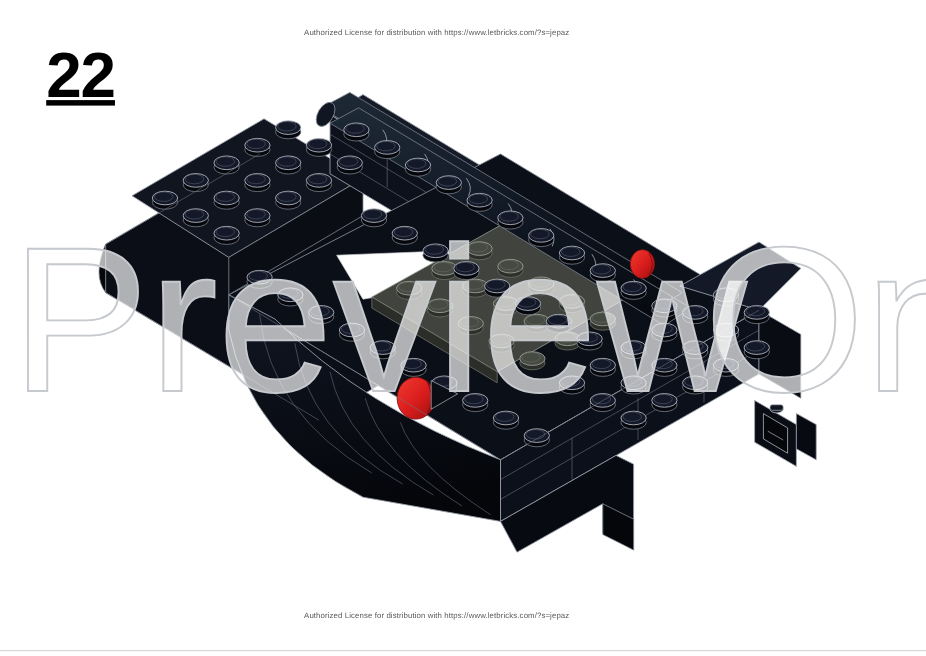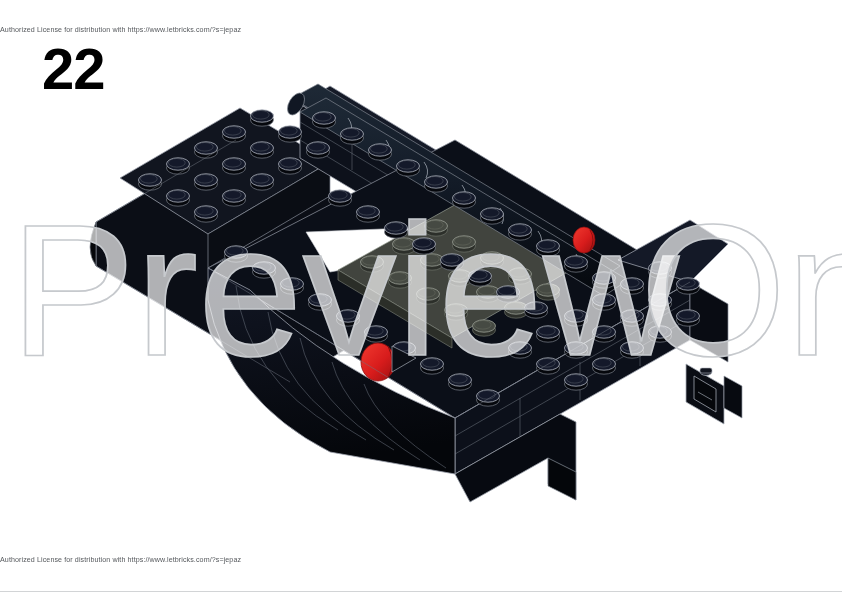--- a/index.html
+++ b/index.html
@@ -9,39 +9,41 @@
     background:#ffffff;
     font-family:"Liberation Sans", sans-serif;
     overflow:hidden;
     position:relative;
   }
   #page{
     position:absolute;left:0;top:0;width:842px;height:596px;
     background:#ffffff;
   }
   .license{
-    position:absolute;left:0;width:762px;
+    position:absolute;left:16px;width:762px;
+    text-align:center;
     font-family:"Liberation Sans", sans-serif;
     font-size:7.1px;
     letter-spacing:.1px;
     color:#55585c;
     white-space:nowrap;
   }
   #license-header{top:26px;}
   #license-footer{top:556px;}
 
   #step-number{
     position:absolute;
     left:42px;top:40px;
     font-family:"Liberation Sans", sans-serif;
     font-size:58px;
     font-weight:bold;
     color:#000000;
     letter-spacing:-1px;
     line-height:58px;
+    text-decoration:underline;
   }
 
   #model-stage{
     position:absolute;left:0;top:0;width:842px;height:596px;
   }
   #model-svg{display:block;}
 
   #watermark{
     position:absolute;left:0;top:0;width:842px;height:596px;
     pointer-events:none;

